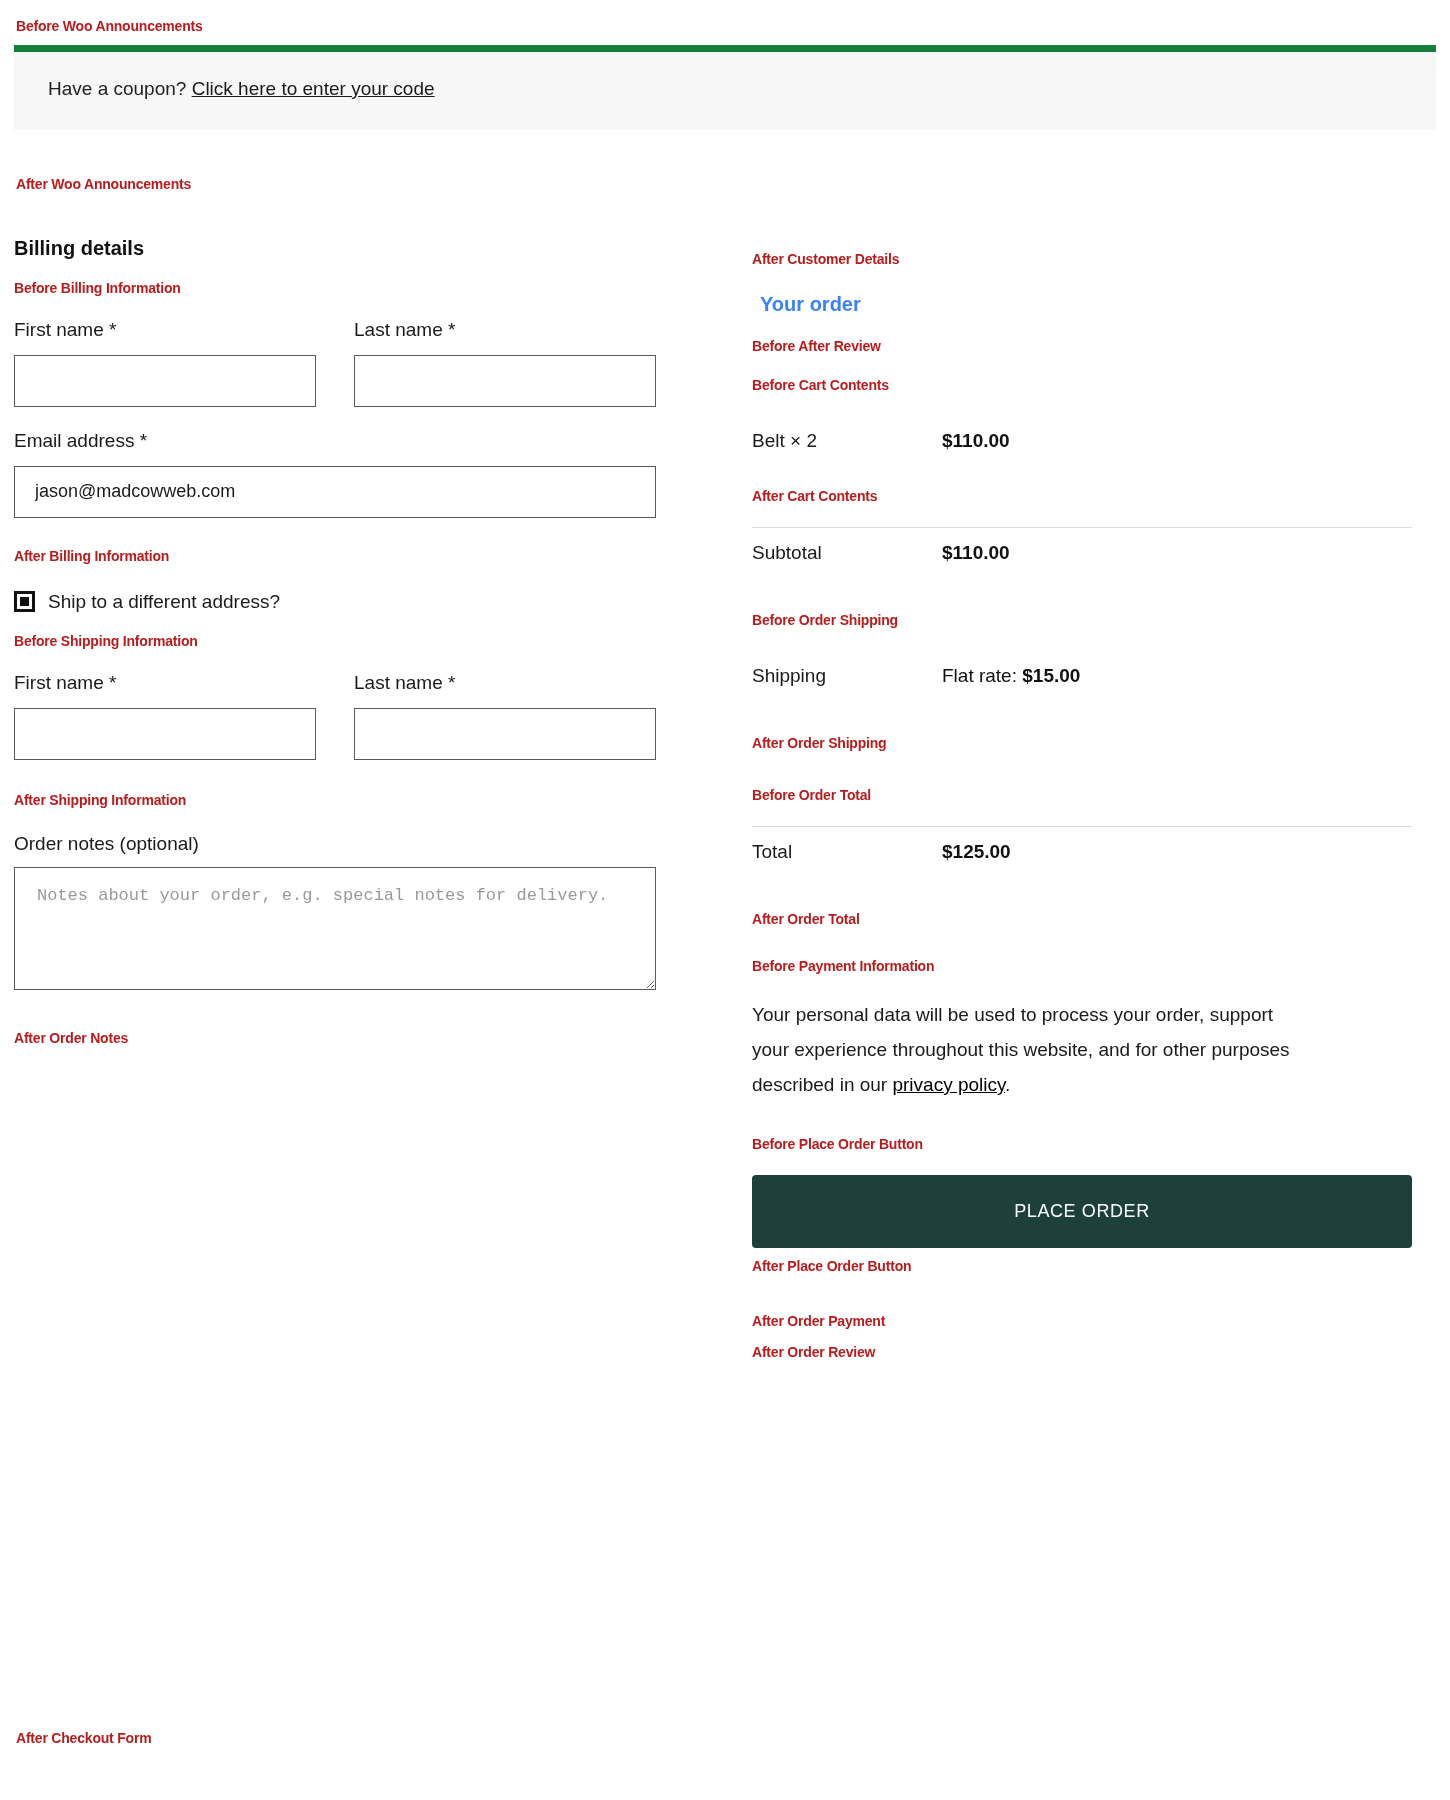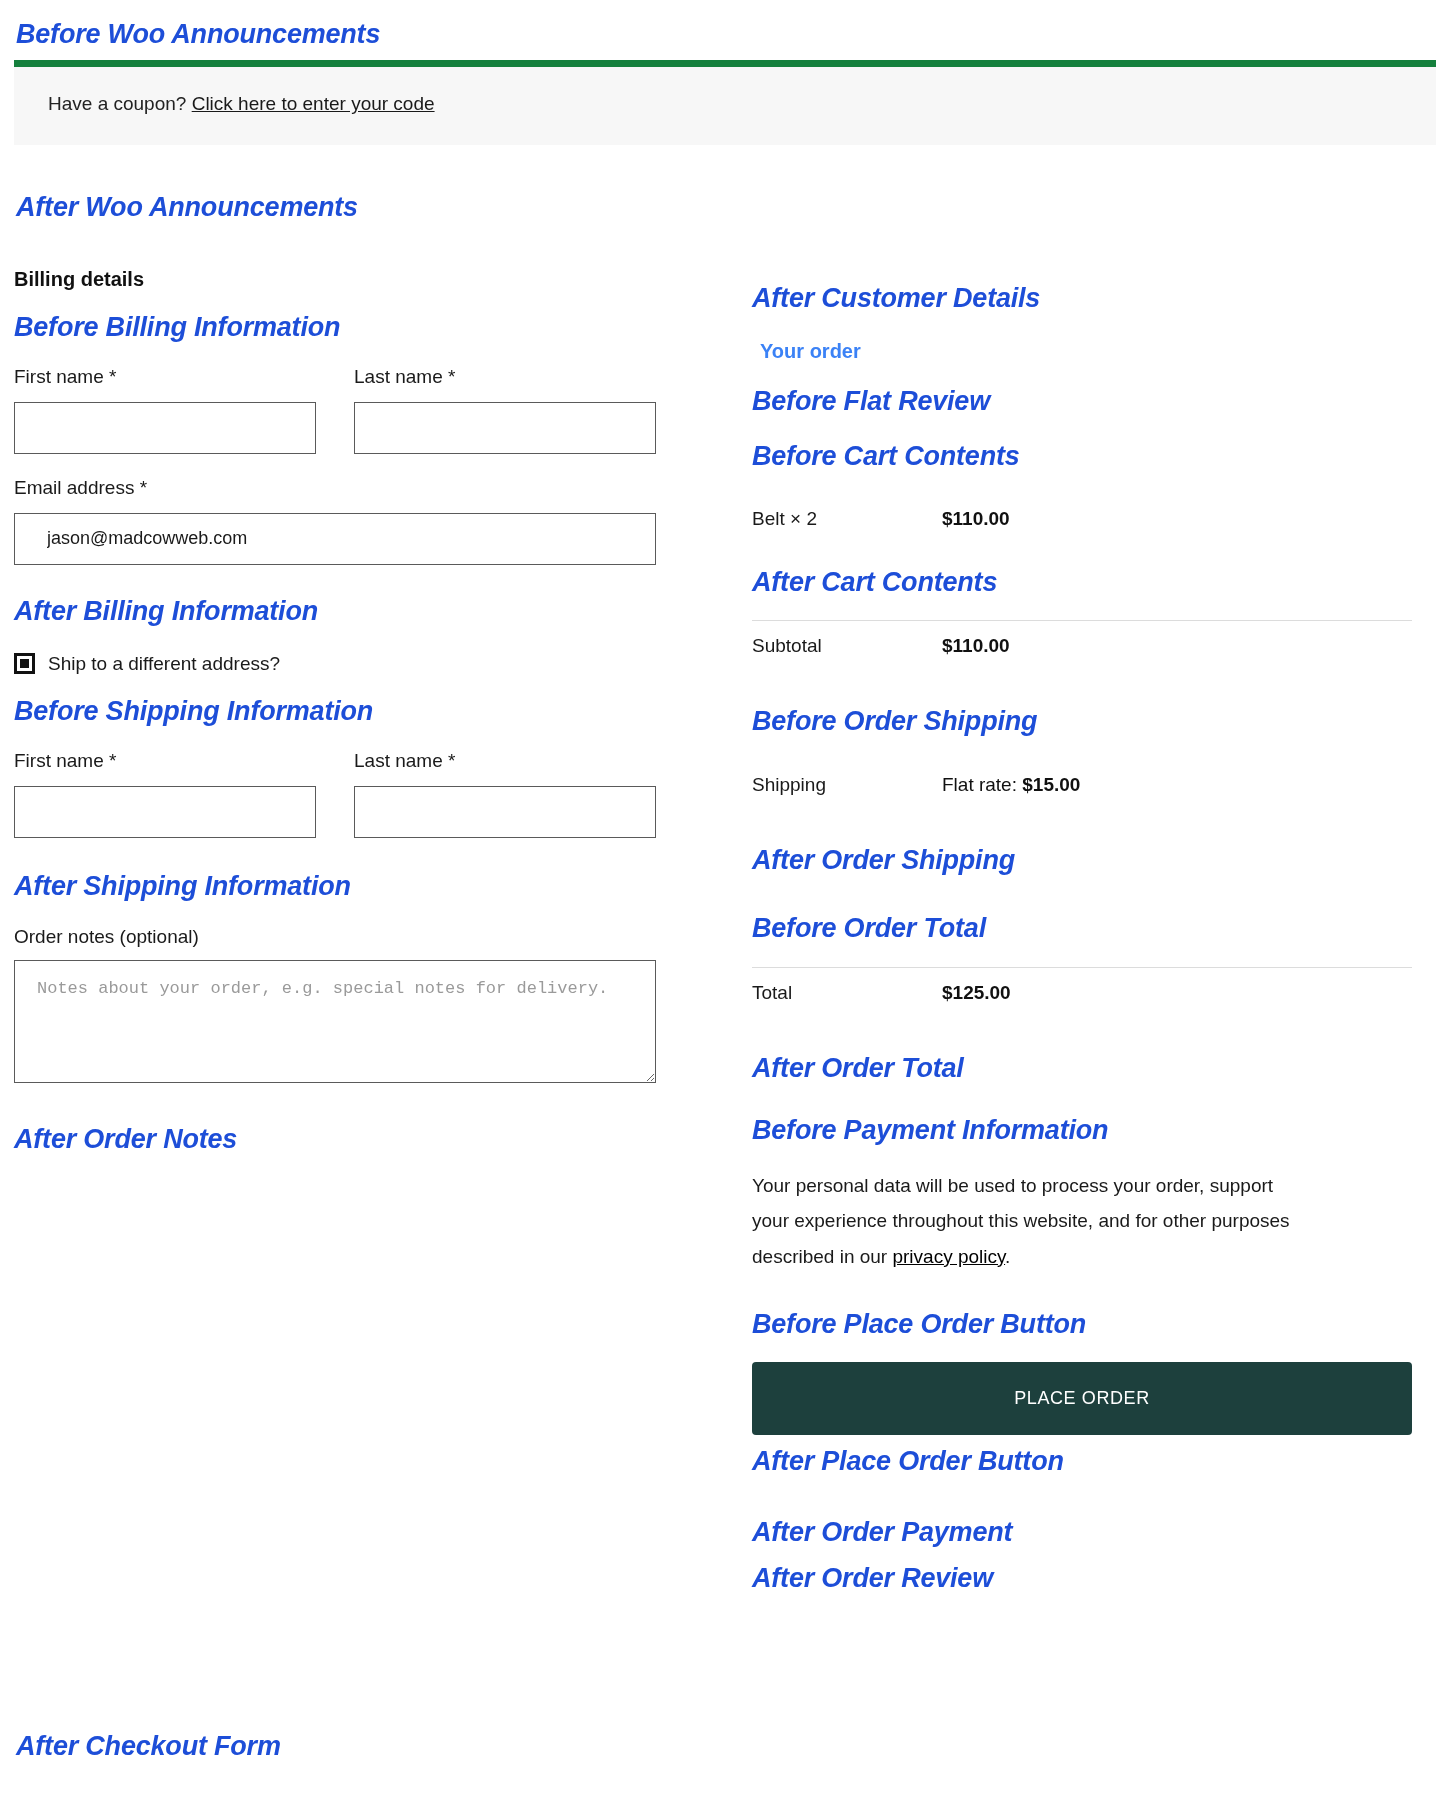--- a/index.html
+++ b/index.html
@@ -18,24 +18,23 @@
   }
 
   .page {
     position: relative;
     width: 1450px;
     padding: 0 14px;
   }
 
   
   .hook {
-    color: #1d4ed8;
+    color: #b91c1c;
     font-weight: bold;
-    font-style: italic;
-    font-size: 27px;
+    font-size: 14px;
     letter-spacing: -0.2px;
     line-height: 1.2;
   }
 
   
   .coupon-hook { margin: 18px 0 10px 2px; }
   .coupon-bar {
     background: #f7f7f7;
     border-top: 7px solid #15803d;
     padding: 26px 34px 30px 34px;
@@ -84,21 +83,21 @@
   }
   .field input[type="text"],
   .field input[type="email"] {
     width: 100%;
     height: 52px;
     border: 1px solid #5a5a5a;
     background: #fff;
     font-family: "Liberation Sans", sans-serif;
     font-size: 18px;
     color: #1a1a1a;
-    padding: 0 32px;
+    padding: 0 20px;
     border-radius: 0;
     outline: none;
   }
 
   
   .ship-toggle {
     display: flex;
     align-items: center;
     gap: 13px;
     margin: 26px 0 10px 0;
@@ -277,21 +276,21 @@
       <div class="hook hook-left" style="margin-top:36px;">After Order Notes</div>
 
     </div>
 
     <div class="col-right">
 
       <div class="hook" style="margin-bottom:26px;">After Customer Details</div>
 
       <div class="order-title">Your order</div>
 
-      <div class="hook hook-right">Before Flat Review</div>
+      <div class="hook hook-right">Before After Review</div>
 
       <div class="hook hook-right">Before Cart Contents</div>
 
       <div class="order-table">
 
         <div class="o-row" style="margin-top:18px;">
           <div class="o-name">
             <span>Belt</span>
             <span class="o-qty">× 2</span>
           </div>

